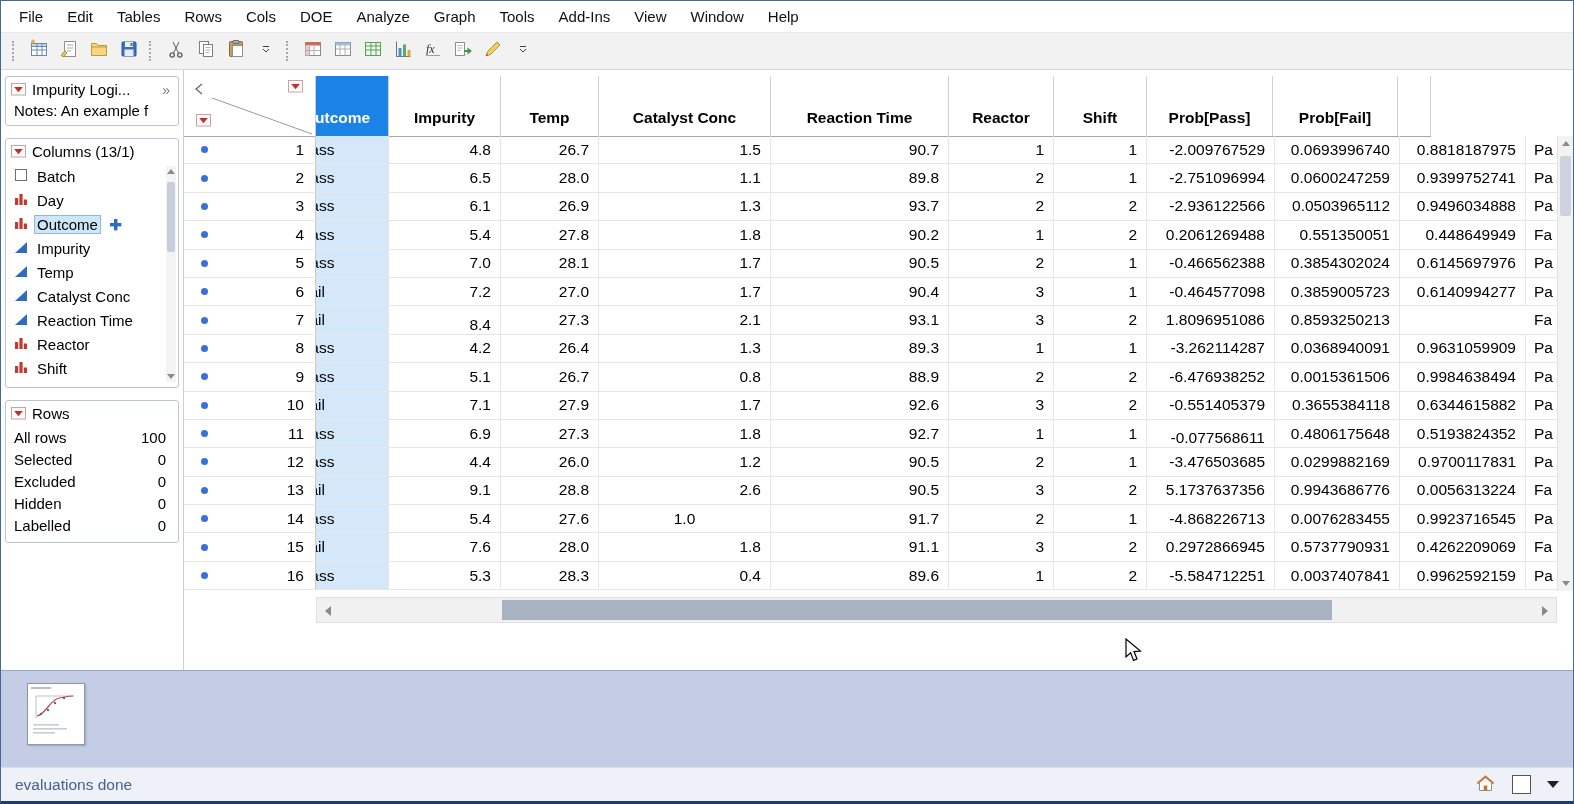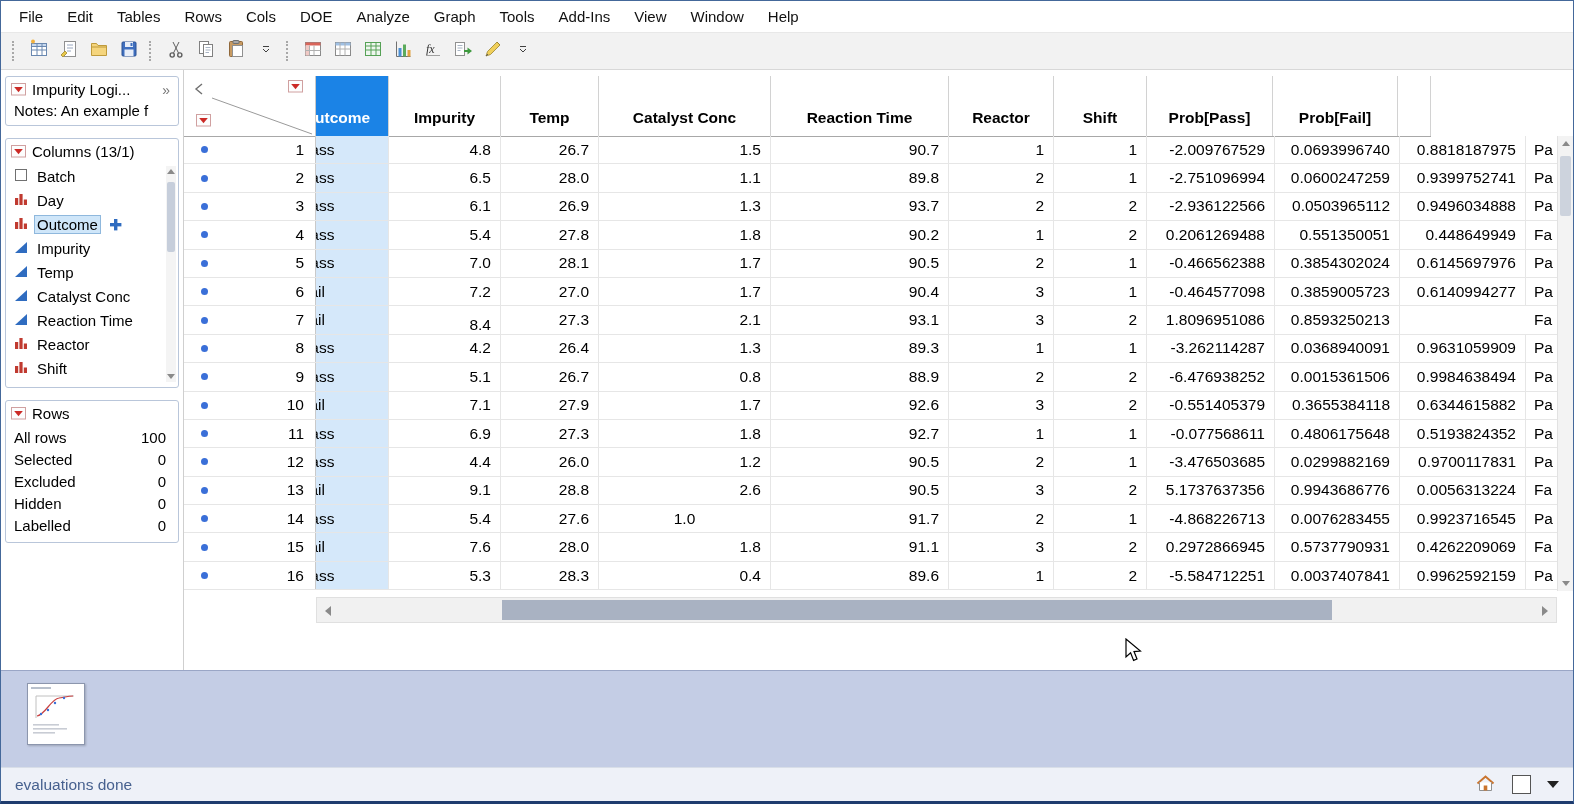--- a/index.html
+++ b/index.html
@@ -850,21 +850,21 @@
             </div>
             <div class="cell right" style="width: 178px;">
               <span>92.7</span>
             </div>
             <div class="cell right" style="width: 105px;">
               <span>1</span>
             </div>
             <div class="cell right" style="width: 93px;">
               <span>1</span>
             </div>
-            <div class="cell right" style="width: 128px;">
+            <div class="cell right" style="width: 128px; align-items: flex-end;">
               <span>-0.077568611</span>
             </div>
             <div class="cell right" style="width: 125px;">
               <span>0.4806175648</span>
             </div>
             <div class="cell right" style="width: 126px;">
               <span>0.5193824352</span>
             </div>
             <div class="cell left c-partial" style="width: 33px;">
               <span>Pa</span>

